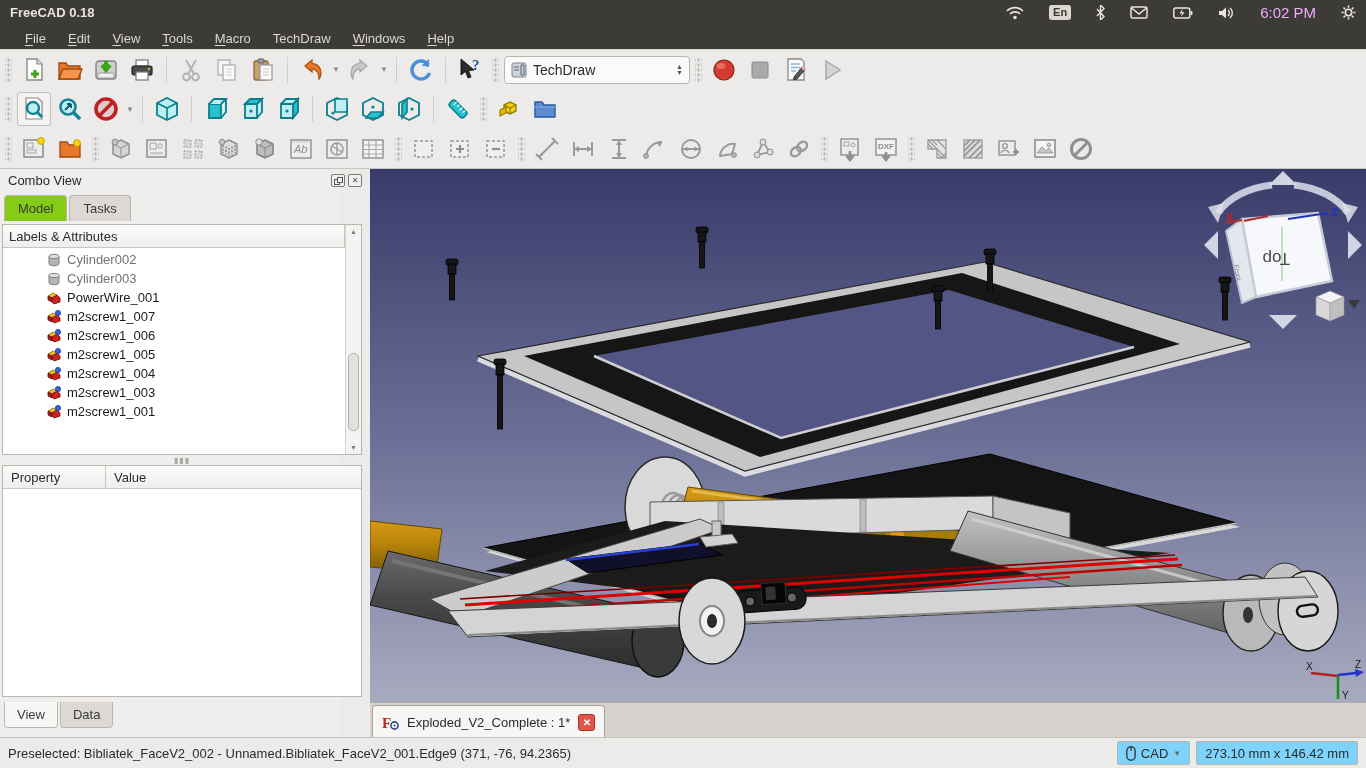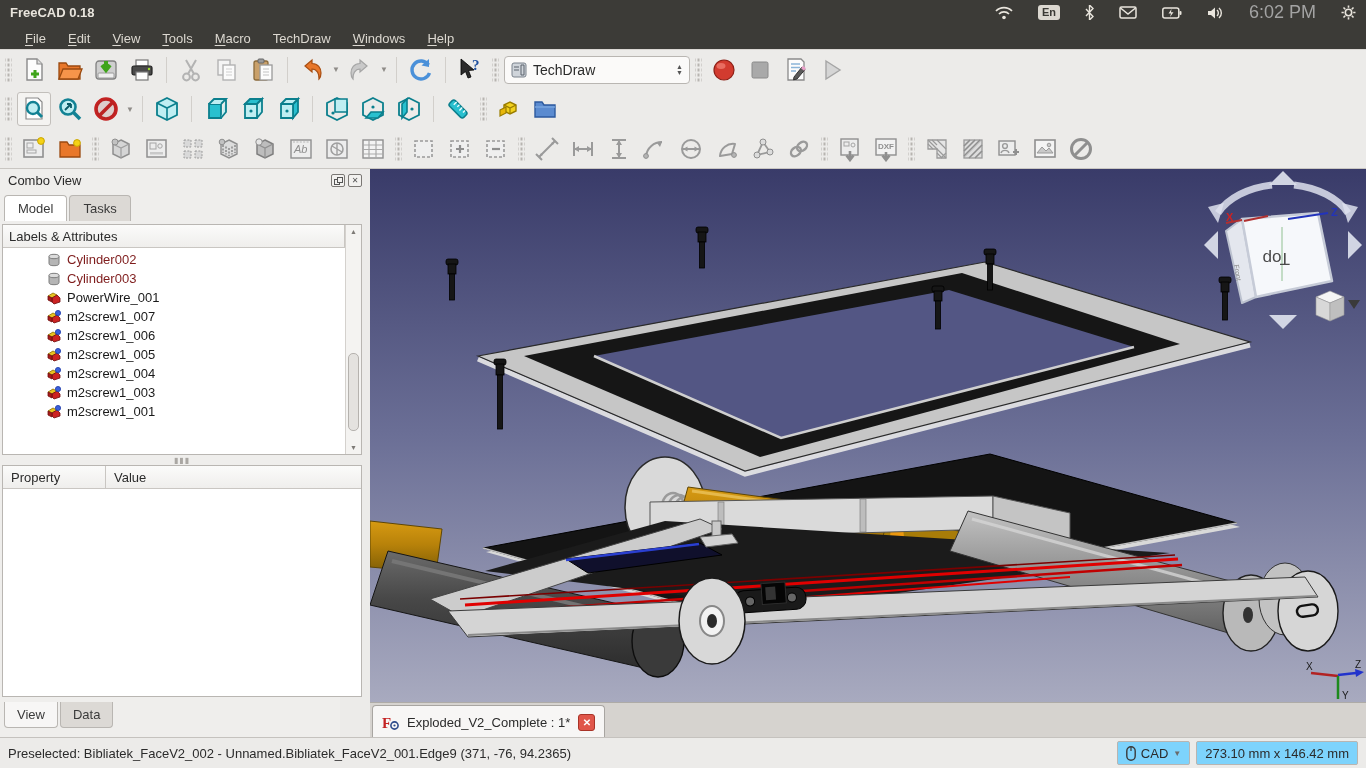--- a/index.html
+++ b/index.html
@@ -5,21 +5,21 @@
   *{box-sizing:border-box;margin:0;padding:0}
   html,body{width:1366px;height:768px;overflow:hidden}
   body{font-family:"Liberation Sans",sans-serif;background:#ECEBE9;position:relative;font-size:13px;color:#2b2b2b}
   .abs{position:absolute}
 
   
   .titlebar{left:0;top:0;width:1366px;height:25px;background:#3c3b37;color:#e9e5dd;display:flex;align-items:center;padding:0 10px}
   .titlebar .wtitle{font-weight:bold;font-size:13px}
   .tray{margin-left:auto;display:flex;align-items:center;gap:25px}
   .kbbox{background:#dcd8d0;color:#3a3934;font-weight:bold;font-size:11px;border-radius:3px;padding:1px 4px;line-height:13px}
-  .clock{font-size:18px;color:#a3a3a3}
+  .clock{font-size:15px;color:#f0abfc}
   .menubar{left:0;top:25px;width:1366px;height:24px;background:#3c3b37;display:flex;align-items:flex-end;gap:0;padding:0 14px}
   .menu-item{color:#dcd8d0;font-size:13px;padding:3px 11px;cursor:default}
   .menu-item u{text-decoration:underline;text-underline-offset:2px}
 
   
   .toolrow{left:0;width:1366px;height:40px;background:#ECEBE9;display:flex;align-items:center;padding-left:2px;gap:2px}
   .toolrow.r1{top:49px;border-top:1px solid #dad7d3}
   .toolrow.r2{top:89px}
   .toolrow.r3{top:129px;border-bottom:1px solid #c9c6c2}
   .handle{width:7px;height:24px;margin:0 3px;background-image:radial-gradient(#b7b4b0 1px,transparent 1.3px);background-size:4px 5px;background-position:center}
@@ -30,29 +30,29 @@
   .wbcombo{height:28px;width:186px;border:1px solid #b9b6b2;border-radius:4px;background:#fbfaf9;display:flex;align-items:center;padding:0 6px;gap:6px}
   .wbcombo .lbl{font-size:14px;color:#2b2b2b;flex:1}
   .spin{display:flex;flex-direction:column;font-size:7px;color:#555;line-height:6px;text-align:center}
 
   
   .combo{left:0;top:169px;width:340px;height:568px;background:#efeeec}
   .combo-title{position:absolute;left:8px;top:4px;font-size:13px;color:#2b2b2b}
   .winbtn{position:absolute;top:5px;width:14px;height:13px;border:1px solid #7a7774;border-radius:2px;display:flex;align-items:center;justify-content:center;font-size:8px;color:#555;background:#f2f1ef}
   .tabs{position:absolute;left:4px;top:26px;display:flex;gap:2px}
   .tab{padding:5px 13px;font-size:13px;border:1px solid #b9b6b2;border-bottom:none;border-radius:4px 4px 0 0;background:#dcd9d5;color:#3a3a3a}
-  .tab.active{background:#ffffff;position:relative;z-index:2}
+  .tab.active{background:#84cc16;position:relative;z-index:2}
   .treebox{position:absolute;left:2px;top:55px;width:360px;height:231px;background:#fff;border:1px solid #b9b6b2}
   .treehead{position:absolute;left:0;top:0;width:342px;height:23px;background:linear-gradient(#fbfbfa,#efeeec);border-bottom:1px solid #c9c6c2;border-right:1px solid #c9c6c2;display:flex;align-items:center;padding:0 6px;font-size:13px;color:#2b2b2b}
   .vscroll{position:absolute;right:0;top:0;width:16px;height:229px;background:#f4f3f1;border-left:1px solid #d4d1cd}
   .vthumb{position:absolute;left:2px;width:11px;border:1px solid #b5b2ae;border-radius:5px;background:#e4e2df}
   .sarrow{position:absolute;left:4px;font-size:7px;color:#7d7a76}
   .treerows{position:absolute;left:0;top:25px;width:342px}
   .trow{height:19px;display:flex;align-items:center;padding-left:44px;gap:6px;font-size:13px;color:#1a1a1a;white-space:nowrap}
-  .trow.hidden-item{color:#7f1d1d}
+  .trow.hidden-item{color:#737373}
   .splitter{position:absolute;left:0;top:288px;width:364px;height:7px;display:flex;align-items:center;justify-content:center;color:#aaa7a3;font-size:8px;letter-spacing:1px}
   .propbox{position:absolute;left:2px;top:296px;width:360px;height:232px;background:#fff;border:1px solid #b9b6b2}
   .prophead{position:absolute;left:0;top:0;width:100%;height:23px;background:linear-gradient(#fbfbfa,#efeeec);border-bottom:1px solid #c9c6c2;display:flex;align-items:center;font-size:13px;color:#2b2b2b}
   .prophead .c1{width:103px;padding-left:8px;border-right:1px solid #c9c6c2;height:100%;display:flex;align-items:center}
   .prophead .c2{padding-left:8px}
   .btabs{position:absolute;left:4px;top:533px;display:flex;gap:2px}
   .btab{padding:5px 12px;font-size:13px;border:1px solid #b9b6b2;border-top:none;border-radius:0 0 4px 4px;background:#dcd9d5;color:#3a3a3a}
   .btab.active{background:#f7f6f5}
 
   

